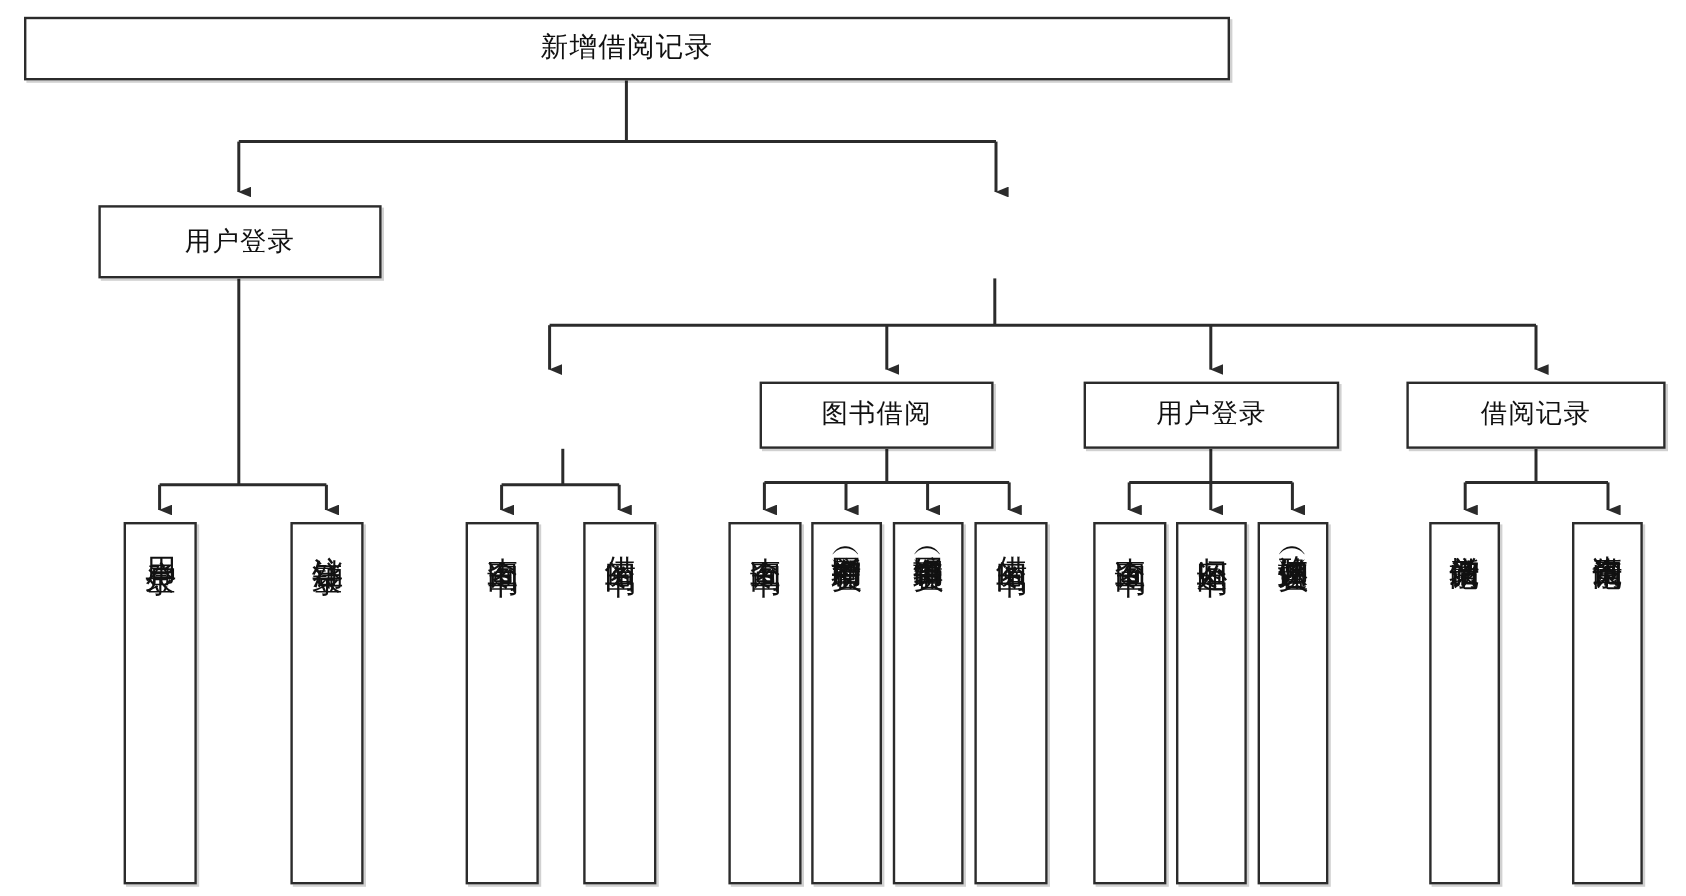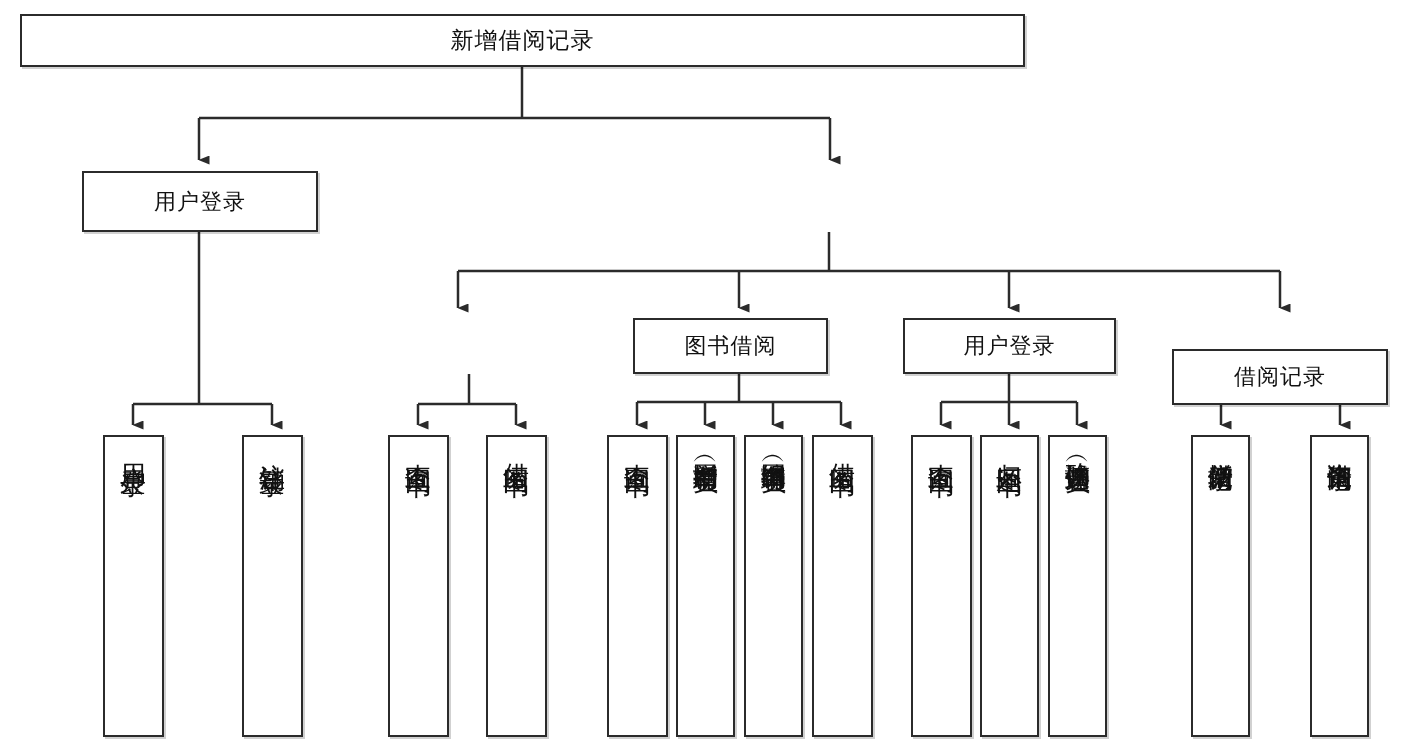--- a/index.html
+++ b/index.html
@@ -123,21 +123,21 @@
   <div class="node h" style="left:82px;top:171px;width:236px;height:61px;">
     <span class="lbl">用户登录</span>
   </div>
 
   <div class="node h" style="left:633px;top:318px;width:195px;height:56px;">
     <span class="lbl">图书借阅</span>
   </div>
   <div class="node h" style="left:903px;top:318px;width:213px;height:56px;">
     <span class="lbl">用户登录</span>
   </div>
-  <div class="node h" style="left:1172px;top:318px;width:216px;height:56px;margin-top:31px;">
+  <div class="node h" style="left:1172px;top:318px;width:216px;height:56px;">
     <span class="lbl">借阅记录</span>
   </div>
 
   <div class="node v" style="left:103px;top:435px;width:61px;height:302px;">
     <span class="lbl">用户登录</span>
   </div>
   <div class="node v" style="left:242px;top:435px;width:61px;height:302px;">
     <span class="lbl">注销登录</span>
   </div>
 

